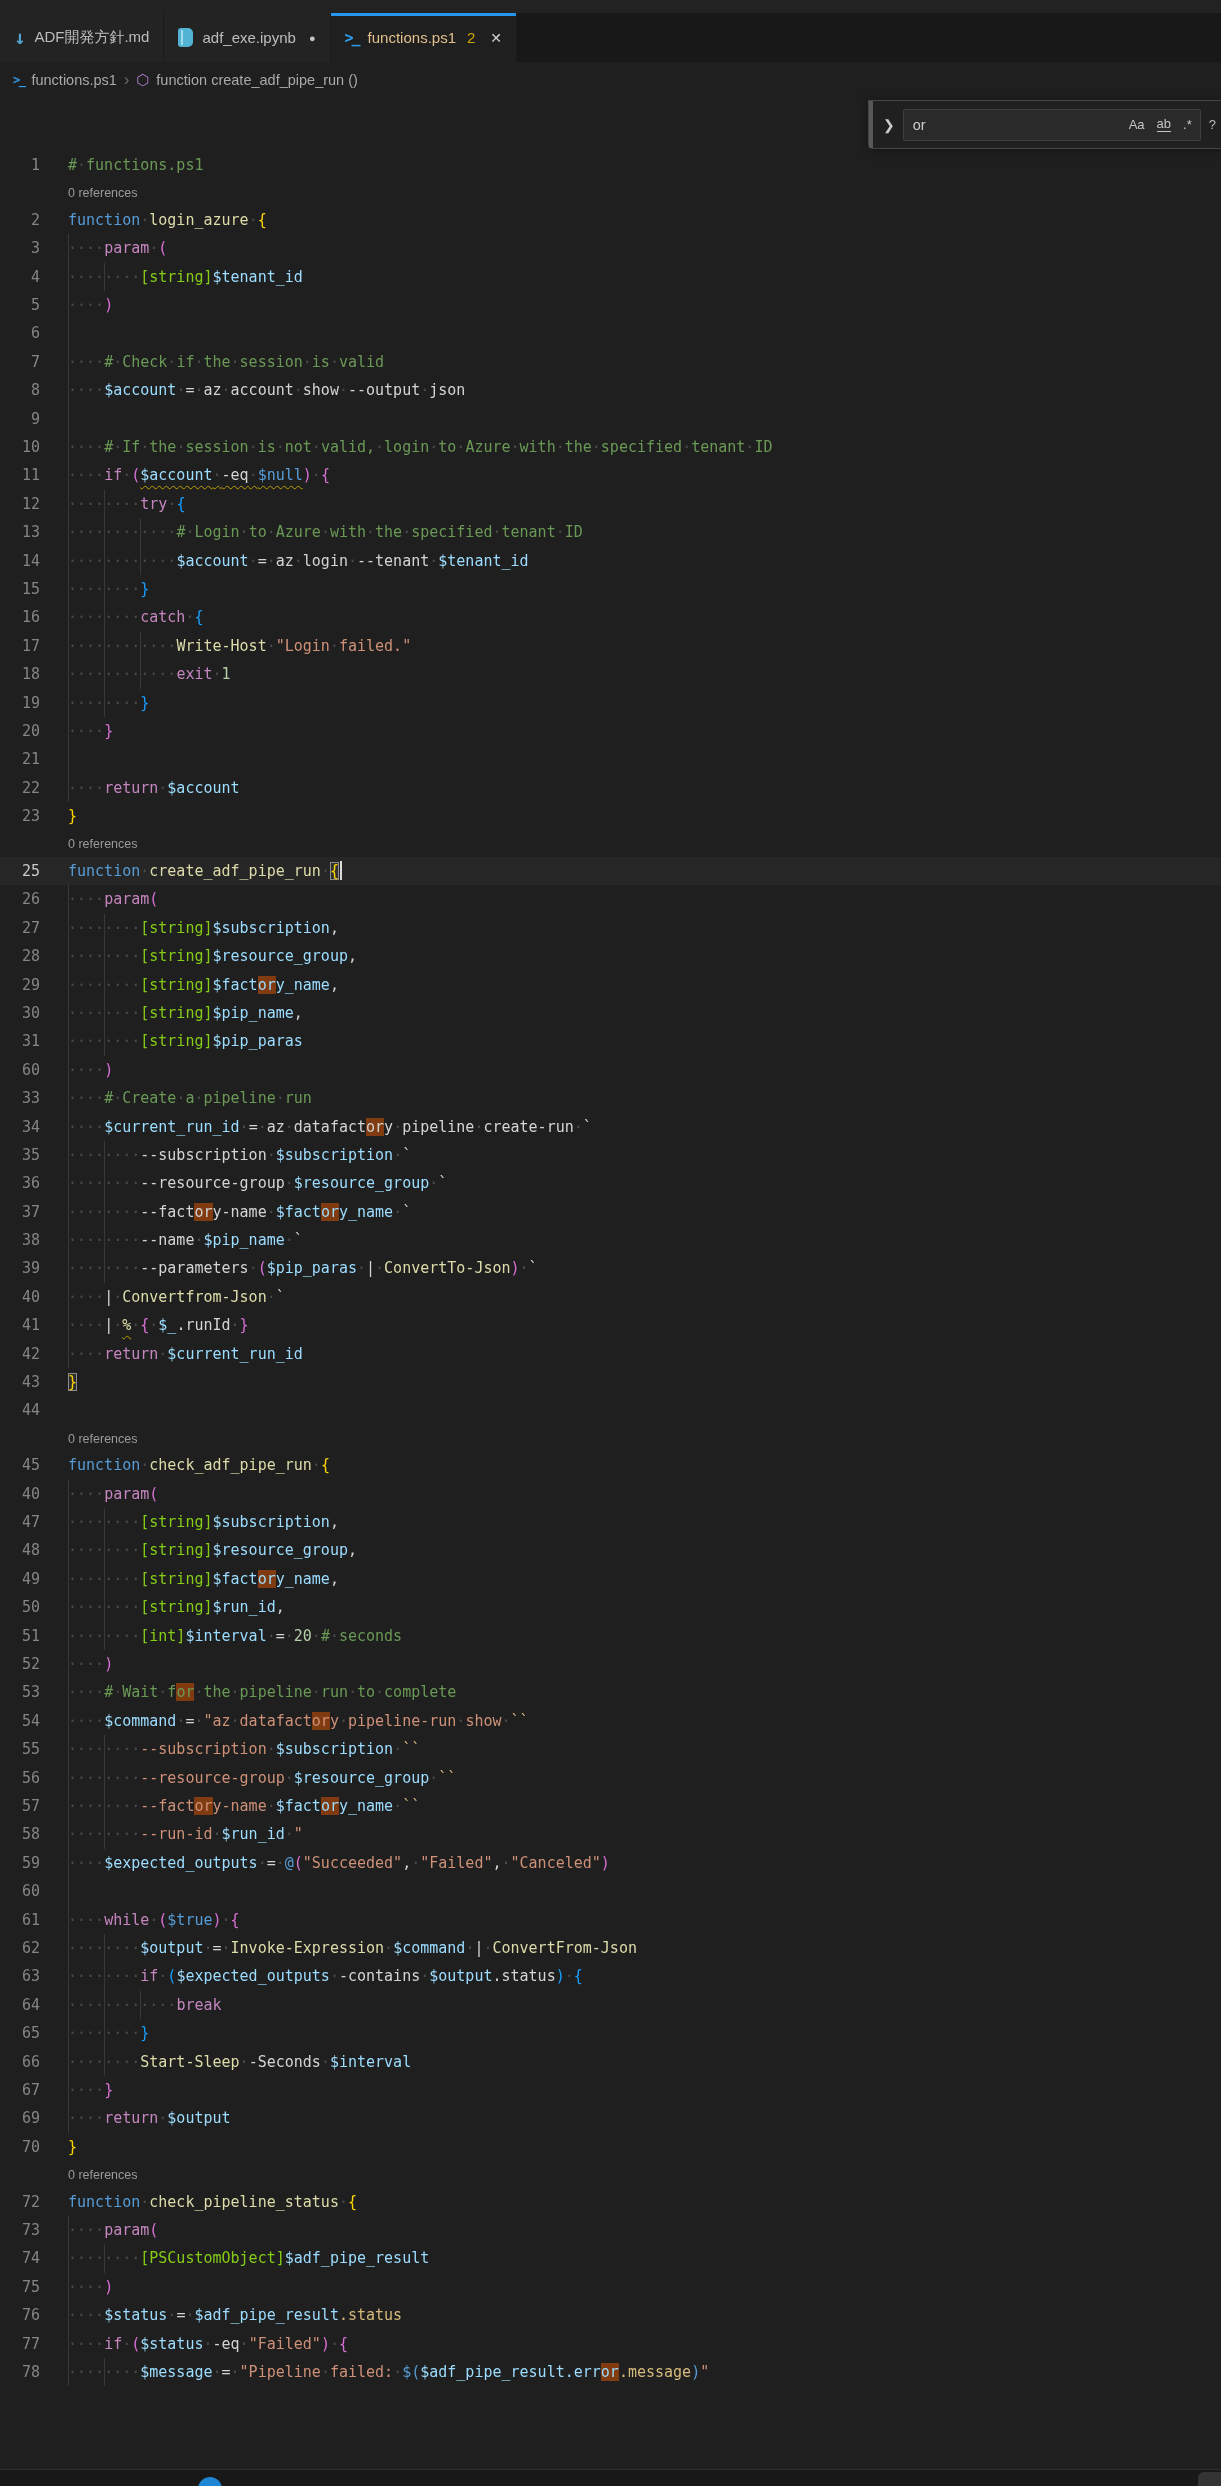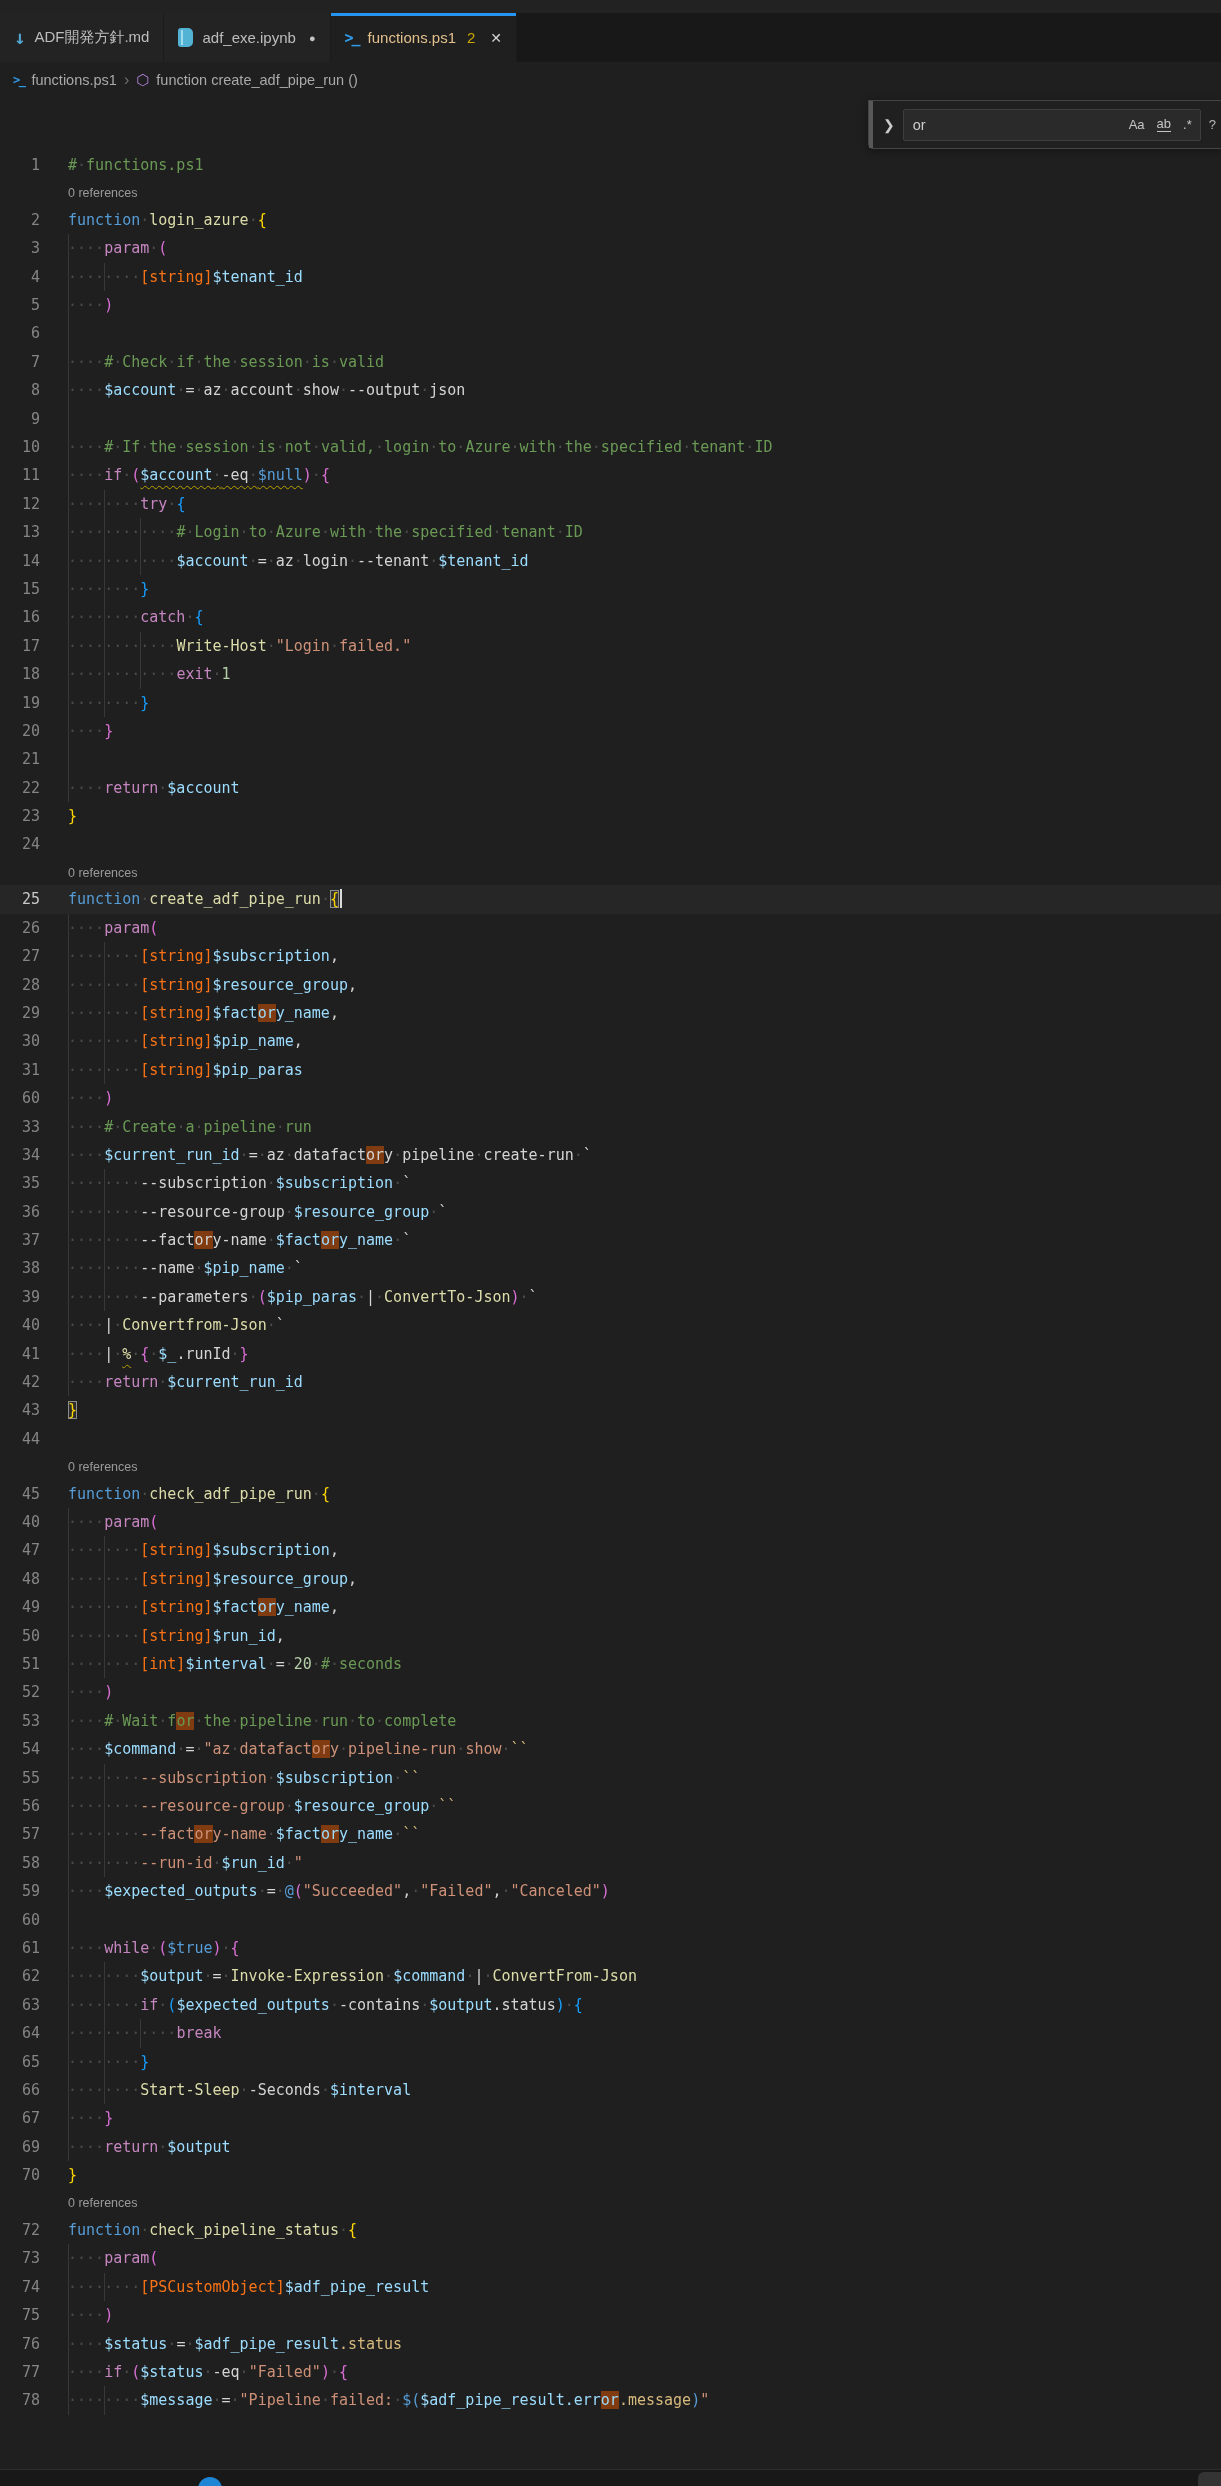--- a/index.html
+++ b/index.html
@@ -47,21 +47,21 @@
   .row.cur{background:rgba(255,255,255,0.035);}
   .ln{position:absolute;left:0;top:0;width:40px;text-align:right;color:#858585;cursor:pointer;}
   .row.cur .ln{color:#c8c8c8;}
   .ct{margin-left:68px;white-space:nowrap;}
   .ig{position:absolute;top:0;bottom:0;width:1px;background:#383838;}
   .lens{height:26.5px;line-height:28px;padding-left:68px;font-family:"Liberation Sans",sans-serif;
         font-size:12.5px;color:#9a9a9a;cursor:pointer;}
   .dot{color:#4c4c4c;}
   .tk-c{color:#6a9955}.tk-k{color:#569cd6}.tk-kc{color:#c586c0}.tk-fn{color:#dcdcaa}
   .tk-v{color:#9cdcfe}.tk-kb{color:#569cd6}.tk-s{color:#ce9178}.tk-n{color:#b5cea8}
-  .tk-w{color:#d4d4d4}.tk-t{color:#f97316}.tk-b1{color:#ffd700}.tk-b2{color:#da70d6}
+  .tk-w{color:#d4d4d4}.tk-t{color:#84cc16}.tk-b1{color:#ffd700}.tk-b2{color:#da70d6}
   .tk-b3{color:#179fff}.tk-p{color:#d7ba7d}.tk-esc{color:#d7ba7d}.tk-ip{color:#569cd6}
   .hl{background:rgba(234,92,0,0.48);}
   .sq{text-decoration:underline wavy #b9a100;text-decoration-thickness:1px;text-underline-offset:5px;}
   .match{box-shadow:inset 0 0 0 1px #8d8d8d;background:rgba(110,110,110,0.16);}
   .cursor{display:inline-block;width:2px;height:19px;background:#dadada;vertical-align:-4px;margin-left:1px;}
   
   .bottomstrip{position:absolute;top:2469px;left:0;right:0;height:17px;background:#181818;border-top:1px solid #2e2e2e;}
   .panel-dot{position:absolute;top:2477px;left:198px;width:24px;height:24px;border-radius:50%;background:#1f86d6;}
   .corner-rect{position:absolute;top:2472px;right:0;width:23px;height:14px;background:#343434;border-radius:6px 0 0 0;}
 </style>
@@ -130,21 +130,20 @@
       <div class="row"><div class="ig" style="left: 67.5px;"></div><div class="ig" style="left: 103.51px;"></div><div class="ig" style="left: 139.52px;"></div><span class="ln">14</span><span class="ct"><span class="tk-w"><span class="dot">·</span><span class="dot">·</span><span class="dot">·</span><span class="dot">·</span><span class="dot">·</span><span class="dot">·</span><span class="dot">·</span><span class="dot">·</span><span class="dot">·</span><span class="dot">·</span><span class="dot">·</span><span class="dot">·</span></span><span class="tk-v">$account</span><span class="tk-w"><span class="dot">·</span>=<span class="dot">·</span>az<span class="dot">·</span>login<span class="dot">·</span>--tenant<span class="dot">·</span></span><span class="tk-v">$tenant_id</span></span></div>
       <div class="row"><div class="ig" style="left: 67.5px;"></div><div class="ig" style="left: 103.51px;"></div><span class="ln">15</span><span class="ct"><span class="tk-w"><span class="dot">·</span><span class="dot">·</span><span class="dot">·</span><span class="dot">·</span><span class="dot">·</span><span class="dot">·</span><span class="dot">·</span><span class="dot">·</span></span><span class="tk-b3">}</span></span></div>
       <div class="row"><div class="ig" style="left: 67.5px;"></div><div class="ig" style="left: 103.51px;"></div><span class="ln">16</span><span class="ct"><span class="tk-w"><span class="dot">·</span><span class="dot">·</span><span class="dot">·</span><span class="dot">·</span><span class="dot">·</span><span class="dot">·</span><span class="dot">·</span><span class="dot">·</span></span><span class="tk-kc">catch</span><span class="tk-w"><span class="dot">·</span></span><span class="tk-b3">{</span></span></div>
       <div class="row"><div class="ig" style="left: 67.5px;"></div><div class="ig" style="left: 103.51px;"></div><div class="ig" style="left: 139.52px;"></div><span class="ln">17</span><span class="ct"><span class="tk-w"><span class="dot">·</span><span class="dot">·</span><span class="dot">·</span><span class="dot">·</span><span class="dot">·</span><span class="dot">·</span><span class="dot">·</span><span class="dot">·</span><span class="dot">·</span><span class="dot">·</span><span class="dot">·</span><span class="dot">·</span></span><span class="tk-fn">Write-Host</span><span class="tk-w"><span class="dot">·</span></span><span class="tk-s">"Login<span class="dot">·</span>failed."</span></span></div>
       <div class="row"><div class="ig" style="left: 67.5px;"></div><div class="ig" style="left: 103.51px;"></div><div class="ig" style="left: 139.52px;"></div><span class="ln">18</span><span class="ct"><span class="tk-w"><span class="dot">·</span><span class="dot">·</span><span class="dot">·</span><span class="dot">·</span><span class="dot">·</span><span class="dot">·</span><span class="dot">·</span><span class="dot">·</span><span class="dot">·</span><span class="dot">·</span><span class="dot">·</span><span class="dot">·</span></span><span class="tk-kc">exit</span><span class="tk-w"><span class="dot">·</span></span><span class="tk-n">1</span></span></div>
       <div class="row"><div class="ig" style="left: 67.5px;"></div><div class="ig" style="left: 103.51px;"></div><span class="ln">19</span><span class="ct"><span class="tk-w"><span class="dot">·</span><span class="dot">·</span><span class="dot">·</span><span class="dot">·</span><span class="dot">·</span><span class="dot">·</span><span class="dot">·</span><span class="dot">·</span></span><span class="tk-b3">}</span></span></div>
       <div class="row"><div class="ig" style="left: 67.5px;"></div><span class="ln">20</span><span class="ct"><span class="tk-w"><span class="dot">·</span><span class="dot">·</span><span class="dot">·</span><span class="dot">·</span></span><span class="tk-b2">}</span></span></div>
       <div class="row"><div class="ig" style="left: 67.5px;"></div><span class="ln">21</span><span class="ct"></span></div>
       <div class="row"><div class="ig" style="left: 67.5px;"></div><span class="ln">22</span><span class="ct"><span class="tk-w"><span class="dot">·</span><span class="dot">·</span><span class="dot">·</span><span class="dot">·</span></span><span class="tk-kc">return</span><span class="tk-w"><span class="dot">·</span></span><span class="tk-v">$account</span></span></div>
       <div class="row"><span class="ln">23</span><span class="ct"><span class="tk-b1">}</span></span></div>
-      <div class="row"><span class="ln">24</span><span class="ct"></span></div>
       <div class="lens">0 references</div>
       <div class="row cur"><span class="ln">25</span><span class="ct"><span class="tk-k">function</span><span class="tk-w"><span class="dot">·</span></span><span class="tk-fn">create_adf_pipe_run</span><span class="tk-w"><span class="dot">·</span></span><span class="tk-b1 match">{</span><span class="cursor"></span></span></div>
       <div class="row"><div class="ig" style="left: 67.5px;"></div><span class="ln">26</span><span class="ct"><span class="tk-w"><span class="dot">·</span><span class="dot">·</span><span class="dot">·</span><span class="dot">·</span></span><span class="tk-kc">param</span><span class="tk-b2">(</span></span></div>
       <div class="row"><div class="ig" style="left: 67.5px;"></div><div class="ig" style="left: 103.51px;"></div><span class="ln">27</span><span class="ct"><span class="tk-w"><span class="dot">·</span><span class="dot">·</span><span class="dot">·</span><span class="dot">·</span><span class="dot">·</span><span class="dot">·</span><span class="dot">·</span><span class="dot">·</span></span><span class="tk-t">[string]</span><span class="tk-v">$subscription</span><span class="tk-w">,</span></span></div>
       <div class="row"><div class="ig" style="left: 67.5px;"></div><div class="ig" style="left: 103.51px;"></div><span class="ln">28</span><span class="ct"><span class="tk-w"><span class="dot">·</span><span class="dot">·</span><span class="dot">·</span><span class="dot">·</span><span class="dot">·</span><span class="dot">·</span><span class="dot">·</span><span class="dot">·</span></span><span class="tk-t">[string]</span><span class="tk-v">$resource_group</span><span class="tk-w">,</span></span></div>
       <div class="row"><div class="ig" style="left: 67.5px;"></div><div class="ig" style="left: 103.51px;"></div><span class="ln">29</span><span class="ct"><span class="tk-w"><span class="dot">·</span><span class="dot">·</span><span class="dot">·</span><span class="dot">·</span><span class="dot">·</span><span class="dot">·</span><span class="dot">·</span><span class="dot">·</span></span><span class="tk-t">[string]</span><span class="tk-v">$fact</span><span class="tk-v hl">or</span><span class="tk-v">y_name</span><span class="tk-w">,</span></span></div>
       <div class="row"><div class="ig" style="left: 67.5px;"></div><div class="ig" style="left: 103.51px;"></div><span class="ln">30</span><span class="ct"><span class="tk-w"><span class="dot">·</span><span class="dot">·</span><span class="dot">·</span><span class="dot">·</span><span class="dot">·</span><span class="dot">·</span><span class="dot">·</span><span class="dot">·</span></span><span class="tk-t">[string]</span><span class="tk-v">$pip_name</span><span class="tk-w">,</span></span></div>
       <div class="row"><div class="ig" style="left: 67.5px;"></div><div class="ig" style="left: 103.51px;"></div><span class="ln">31</span><span class="ct"><span class="tk-w"><span class="dot">·</span><span class="dot">·</span><span class="dot">·</span><span class="dot">·</span><span class="dot">·</span><span class="dot">·</span><span class="dot">·</span><span class="dot">·</span></span><span class="tk-t">[string]</span><span class="tk-v">$pip_paras</span></span></div>
       <div class="row"><div class="ig" style="left: 67.5px;"></div><span class="ln">60</span><span class="ct"><span class="tk-w"><span class="dot">·</span><span class="dot">·</span><span class="dot">·</span><span class="dot">·</span></span><span class="tk-b2">)</span></span></div>
       <div class="row"><div class="ig" style="left: 67.5px;"></div><span class="ln">33</span><span class="ct"><span class="tk-w"><span class="dot">·</span><span class="dot">·</span><span class="dot">·</span><span class="dot">·</span></span><span class="tk-c">#<span class="dot">·</span>Create<span class="dot">·</span>a<span class="dot">·</span>pipeline<span class="dot">·</span>run</span></span></div>

